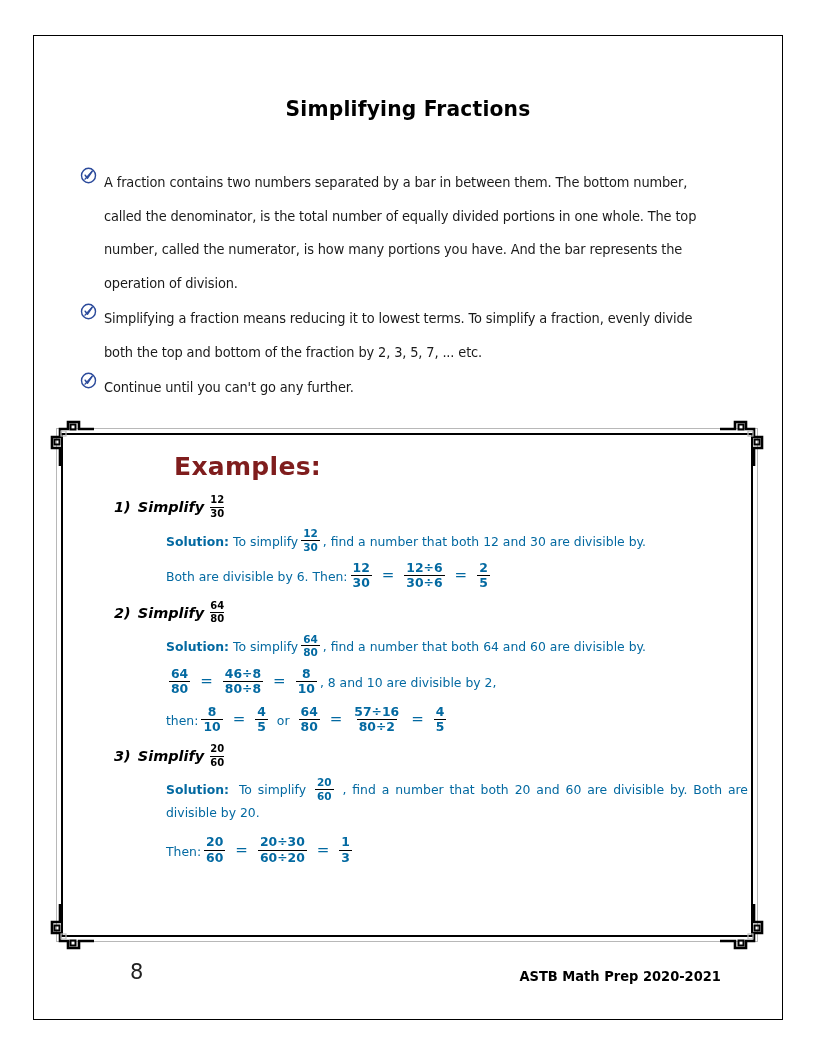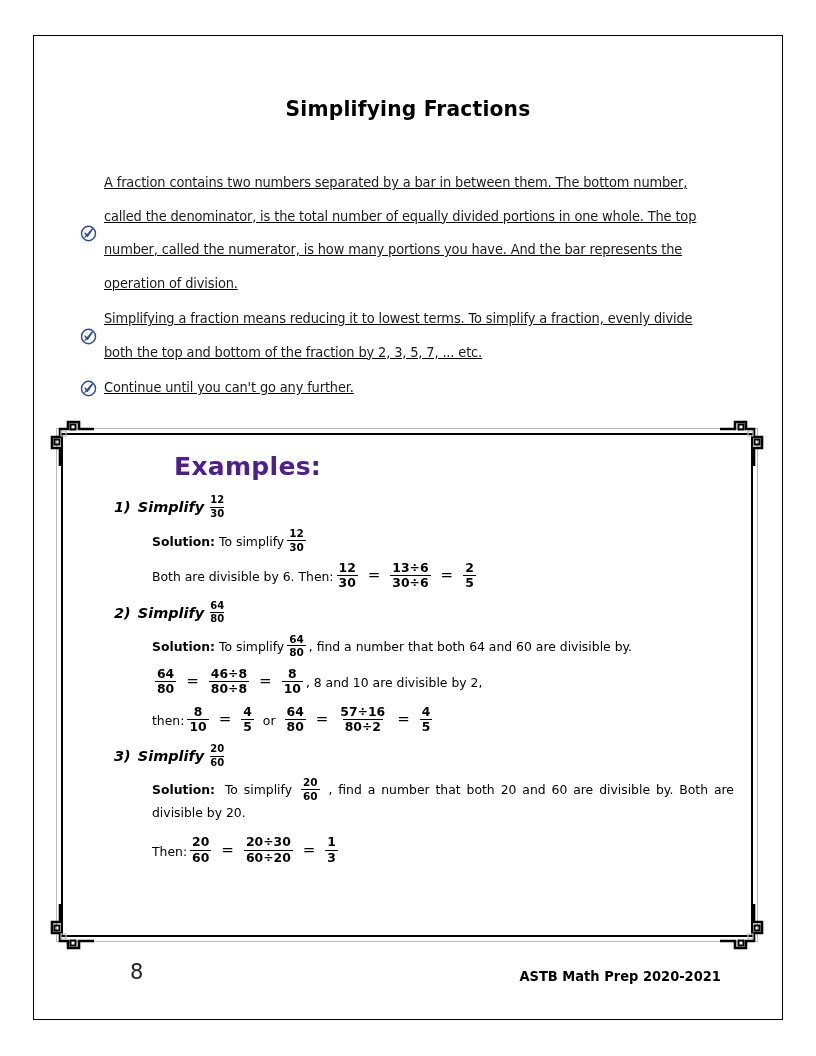--- a/index.html
+++ b/index.html
@@ -43,23 +43,22 @@
 
   
   #intro-list {
     position: absolute;
     left: 80px;
     top: 166px;
     width: 650px;
   }
   .bullet-row {
     display: flex;
-    align-items: center;
+    align-items: flex-start;
     margin-bottom: 2px;
-    text-decoration: underline;
   }
   .bullet-icon {
     width: 24px;
     flex: 0 0 24px;
     padding-top: 1px;
   }
   .bullet-icon svg { display: block; }
   .bullet-text {
     flex: 1 1 auto;
     font-family: "DejaVu Sans", sans-serif;
@@ -111,43 +110,43 @@
   #examples-content {
     position: absolute;
     left: 66px;
     top: 32px;
     width: 600px;
   }
   #examples-heading {
     font-family: "DejaVu Sans", sans-serif;
     font-size: 25px;
     font-weight: bold;
-    color: #4c1d95;
+    color: #7f1d1d;
     margin-left: 60px;
     margin-bottom: 14px;
     letter-spacing: 0.3px;
   }
   .example-block { margin-bottom: 2px; }
   .example-title {
     font-family: "DejaVu Sans", sans-serif;
     font-weight: bold;
     font-style: italic;
     font-size: 14.5px;
     color: #000;
     display: flex;
     align-items: center;
     margin-left: 0px;
     margin-bottom: 10px;
   }
   .example-title .num { margin-right: 7px; }
   .solution-body {
-    margin-left: 38px;
+    margin-left: 52px;
     font-family: "DejaVu Sans", sans-serif;
     font-size: 12.4px;
-    color: #000000;
+    color: #0369a1;
     line-height: 21px;
   }
   .sol-line {
     display: flex;
     flex-wrap: wrap;
     align-items: center;
     margin-bottom: 10px;
   }
   .sol-line.justified { display: block; text-align: justify; }
   .sol-label { font-weight: bold; margin-right: 4px; }
@@ -320,30 +319,31 @@
         </span>
       </div>
       <div class="solution-body">
         <div class="sol-line">
           <span class="sol-label">Solution:</span>
           <span class="sol-text">To simplify</span>
           <span class="frac small">
             <span class="num-t">12</span>
             <span class="den-b">30</span>
           </span>
+          <span class="sol-text">, find a number that both 12 and 30 are divisible by.</span>
         </div>
         <div class="sol-line">
           <span class="sol-text">Both are divisible by 6. Then:</span>
           <span class="frac big">
             <span class="num-t">12</span>
             <span class="den-b">30</span>
           </span>
           <span class="eqsign">=</span>
           <span class="frac big">
-            <span class="num-t">13÷6</span>
+            <span class="num-t">12÷6</span>
             <span class="den-b">30÷6</span>
           </span>
           <span class="eqsign">=</span>
           <span class="frac big">
             <span class="num-t">2</span>
             <span class="den-b">5</span>
           </span>
         </div>
       </div>
     </div>

